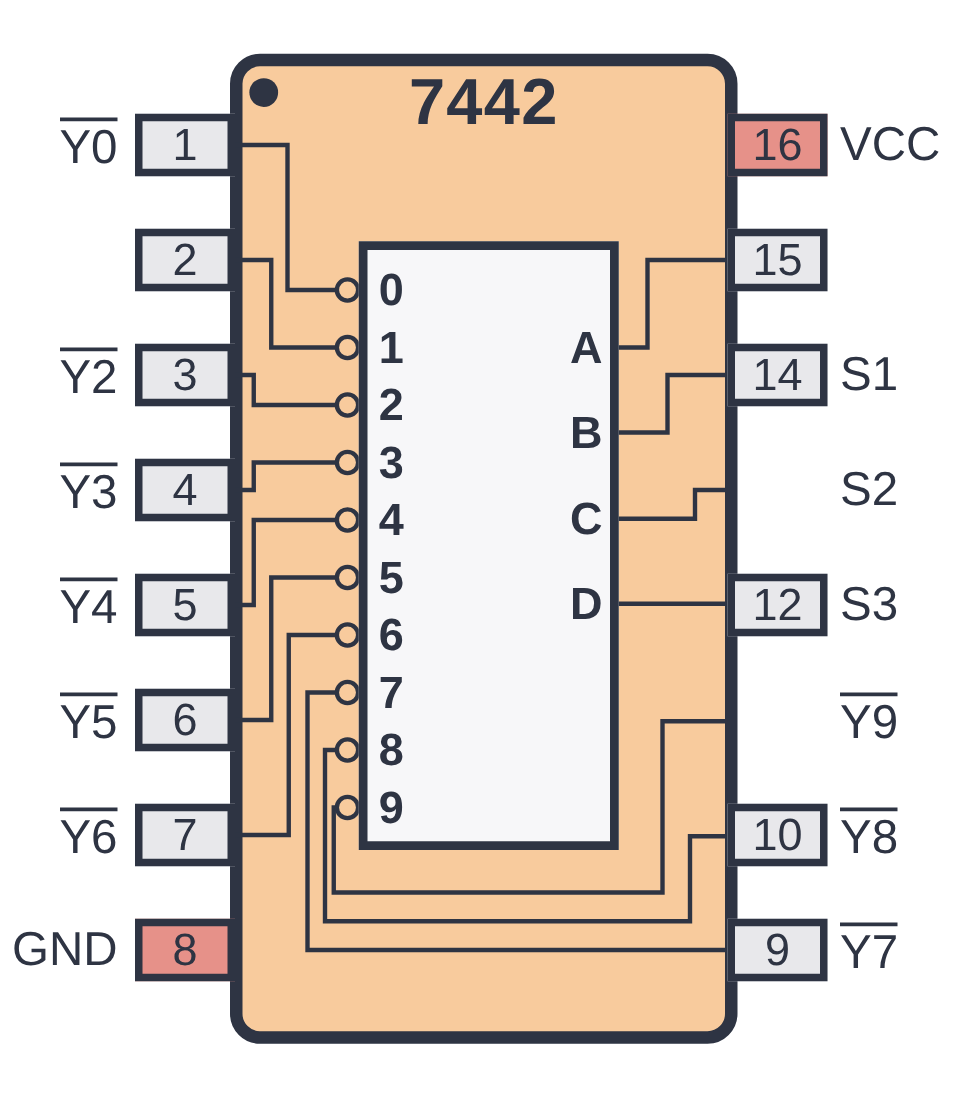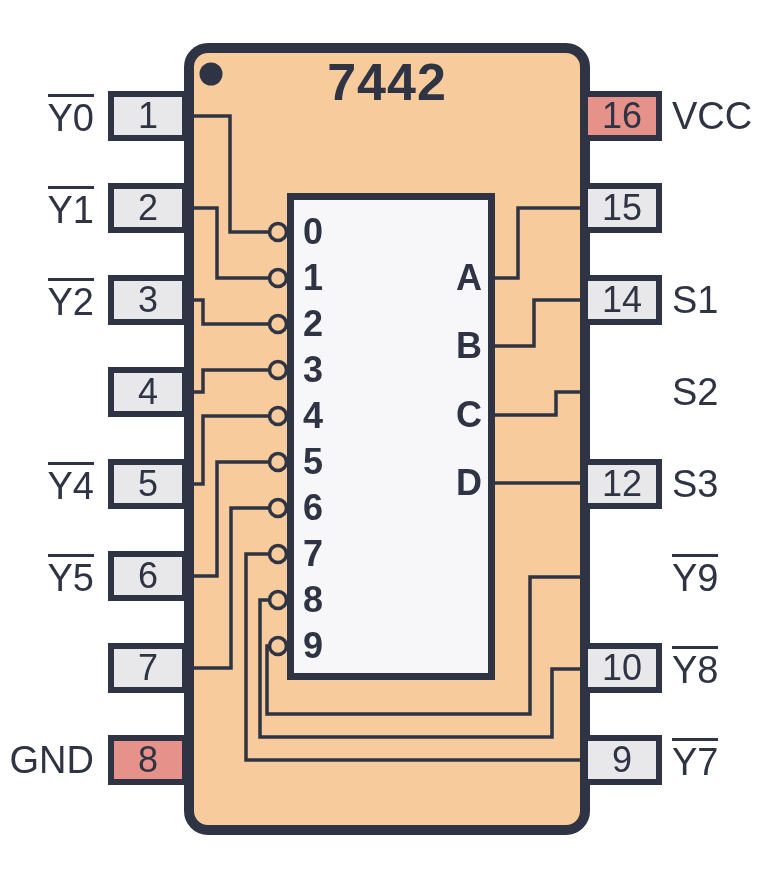--- a/index.html
+++ b/index.html
@@ -202,32 +202,35 @@
   <div class="pin right" style="top:643px">
       <span>10</span>
     </div>
   <div class="pin right" style="top:735px">
       <span>9</span>
     </div>
 
   <div class="side-label left" style="top:91px">
       <span class="ol">Y0</span>
     </div>
-  <div class="side-label left" style="top:183px">
-      <span class="ol">Y1</span>
-    </div>
   <div class="side-label left" style="top:275px">
       <span class="ol">Y2</span>
     </div>
+  <div class="side-label left" style="top:367px">
+      <span class="ol">Y3</span>
+    </div>
   <div class="side-label left" style="top:459px">
       <span class="ol">Y4</span>
     </div>
   <div class="side-label left" style="top:551px">
       <span class="ol">Y5</span>
     </div>
+  <div class="side-label left" style="top:643px">
+      <span class="ol">Y6</span>
+    </div>
   <div class="side-label left" style="top:735px">
       <span>GND</span>
     </div>
 
   <div class="side-label right" style="top:91px">
       <span>VCC</span>
     </div>
   <div class="side-label right" style="top:275px">
       <span>S1</span>
     </div>

